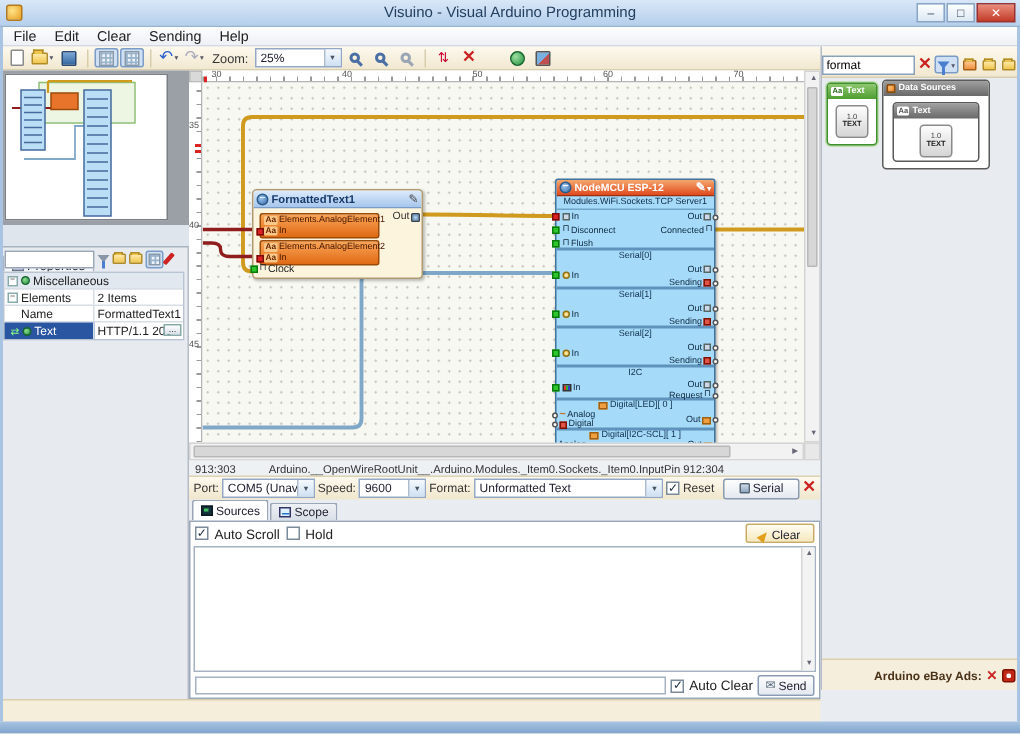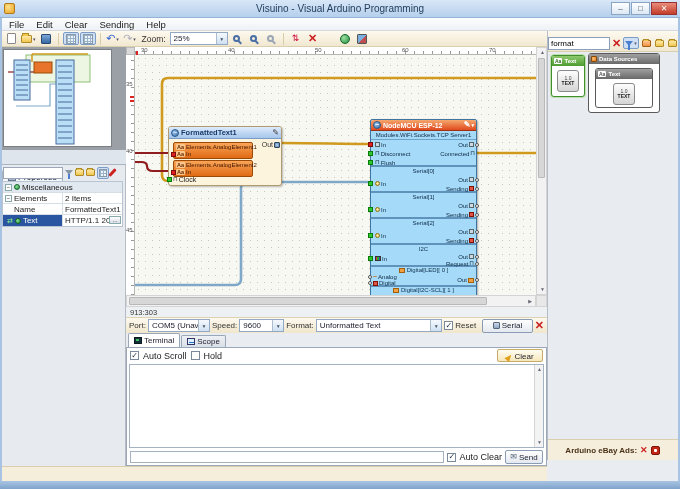--- a/index.html
+++ b/index.html
@@ -156,21 +156,21 @@
   .pal-green .pal-head{background:linear-gradient(#8ec86e,#4f9c32);}
   .pal-gray{border:1px solid #5a5a5a;}
   .pal-gray .pal-head{background:linear-gradient(#a0a0a0,#696969);}
   .pal-aa{background:#fff;color:#2a6a1a;font-size:5px;font-weight:bold;border-radius:1px;padding:0 1px;line-height:6px;}
   .pal-db{width:6px;height:6px;background:radial-gradient(circle at 35% 35%,#ffc070,#e07818);border:1px solid #8a4a08;border-radius:1px;}
   .comp-btn{width:22px;height:22px;margin:4px auto;border:1px solid #8a8a8a;border-radius:3px;
     background:linear-gradient(#fdfdfd,#d5d5d5);display:flex;flex-direction:column;align-items:center;justify-content:center;line-height:1;}
   .comp-btn .t1{font-size:5px;color:#444;}
   .comp-btn .t2{font-size:5px;color:#222;font-weight:bold;}
   .ads-strip{position:absolute;left:0;bottom:0;width:133px;height:21px;background:#f6eedd;border-top:1px solid #d9cfae;
-    display:flex;align-items:center;justify-content:center;gap:3px;padding-right:4px;}
+    display:flex;align-items:center;justify-content:flex-end;gap:3px;padding-right:4px;}
   .ads-label{font-size:8px;font-weight:bold;color:#4a3318;}
   .i-noads{width:9px;height:9px;background:#c22818;border-radius:2px;border:1px solid #801000;position:relative;}
   .i-noads::after{content:"";position:absolute;left:2px;top:2px;width:3px;height:3px;background:#fff;border-radius:1px;}
 
   
   .statusbar{left:126px;top:307px;width:421px;height:10px;background:#eef1f4;display:flex;align-items:center;font-size:7.5px;color:#333;}
   .connbar{left:126px;top:317px;width:421px;height:16px;background:linear-gradient(#fdf9ee,#f0e6cc);
     border-top:1px solid #ddd3b2;display:flex;align-items:center;padding:0 3px;gap:2px;font-size:8px;color:#333;}
   .cb{width:9px;height:9px;border:1px solid #7a8a9a;background:#fff;display:inline-flex;align-items:center;justify-content:center;
     font-size:8px;color:#234;line-height:1;flex:none;}
@@ -620,20 +620,21 @@
     <span class="sb-thumb" style="left:1px;top:10px;width:7px;height:120px"></span>
   </div>
   <div class="abs sb" style="left:126px;top:295px;width:410px;height:12px">
     <span class="sb-thumb" style="left:2px;top:1px;width:358px;height:8px"></span>
     <span class="sb-arrow" style="right:3px;top:3px">▶</span>
   </div>
   <div class="abs" style="left:536px;top:295px;width:11px;height:12px;background:#e8e8e8;border:1px solid #d4d4d4"></div>
 
   <div class="abs statusbar">
     <span style="margin-left:4px">913:303</span>
+    <span style="margin-left:22px">Arduino.__OpenWireRootUnit__.Arduino.Modules._Item0.Sockets._Item0.InputPin 912:304</span>
   </div>
 
   <div class="abs connbar">
     <span>Port:</span>
     <div class="combo" style="width:62px">
       <span style="white-space:nowrap;overflow:hidden">COM5 (Unav</span>
       <span class="arr">▼</span>
     </div>
     <span>Speed:</span>
     <div class="combo" style="width:46px">
@@ -650,21 +651,21 @@
     <div class="btn" style="width:52px;height:14px;margin-left:4px">
       <span class="i-plug"></span>
       <span>Serial</span>
     </div>
     <span class="i-x" style="margin-left:auto">✕</span>
   </div>
 
   <div class="abs tabsrow">
     <div class="tab active">
       <span class="ic-term"></span>
-      <span>Terminal</span>
+      <span>Sources</span>
     </div>
     <div class="tab">
       <span class="ic-scope"></span>
       <span>Scope</span>
     </div>
   </div>
 
   <div class="abs terminal">
     <div class="term-controls">
       <span class="cb">✓</span>

